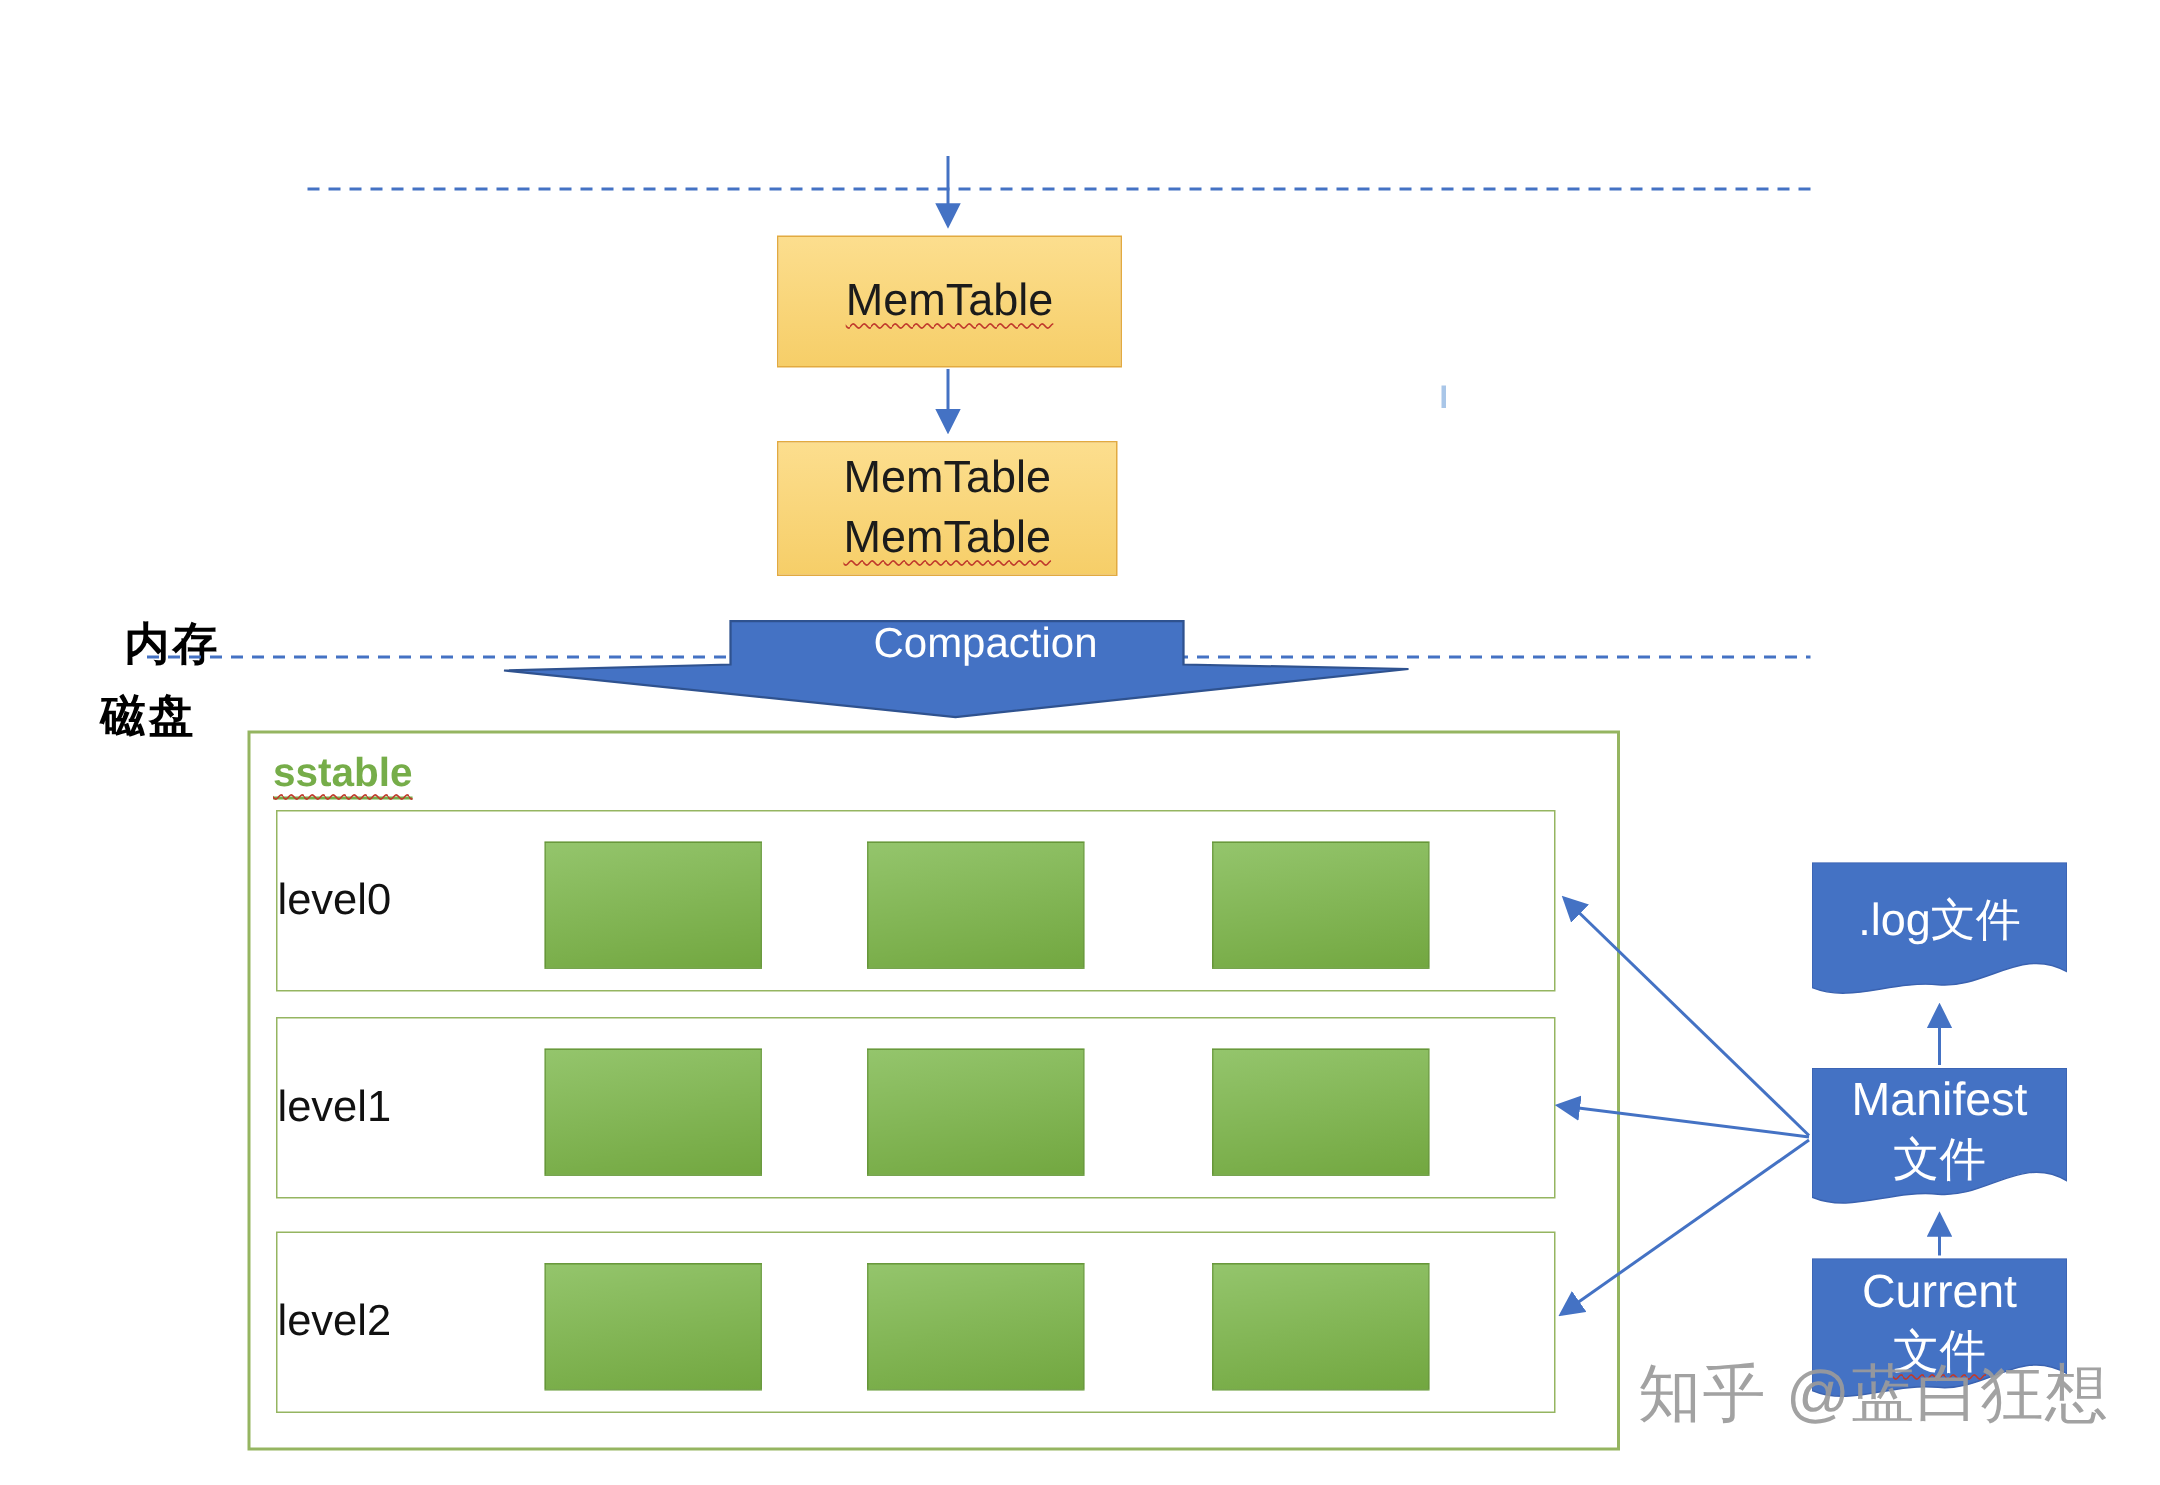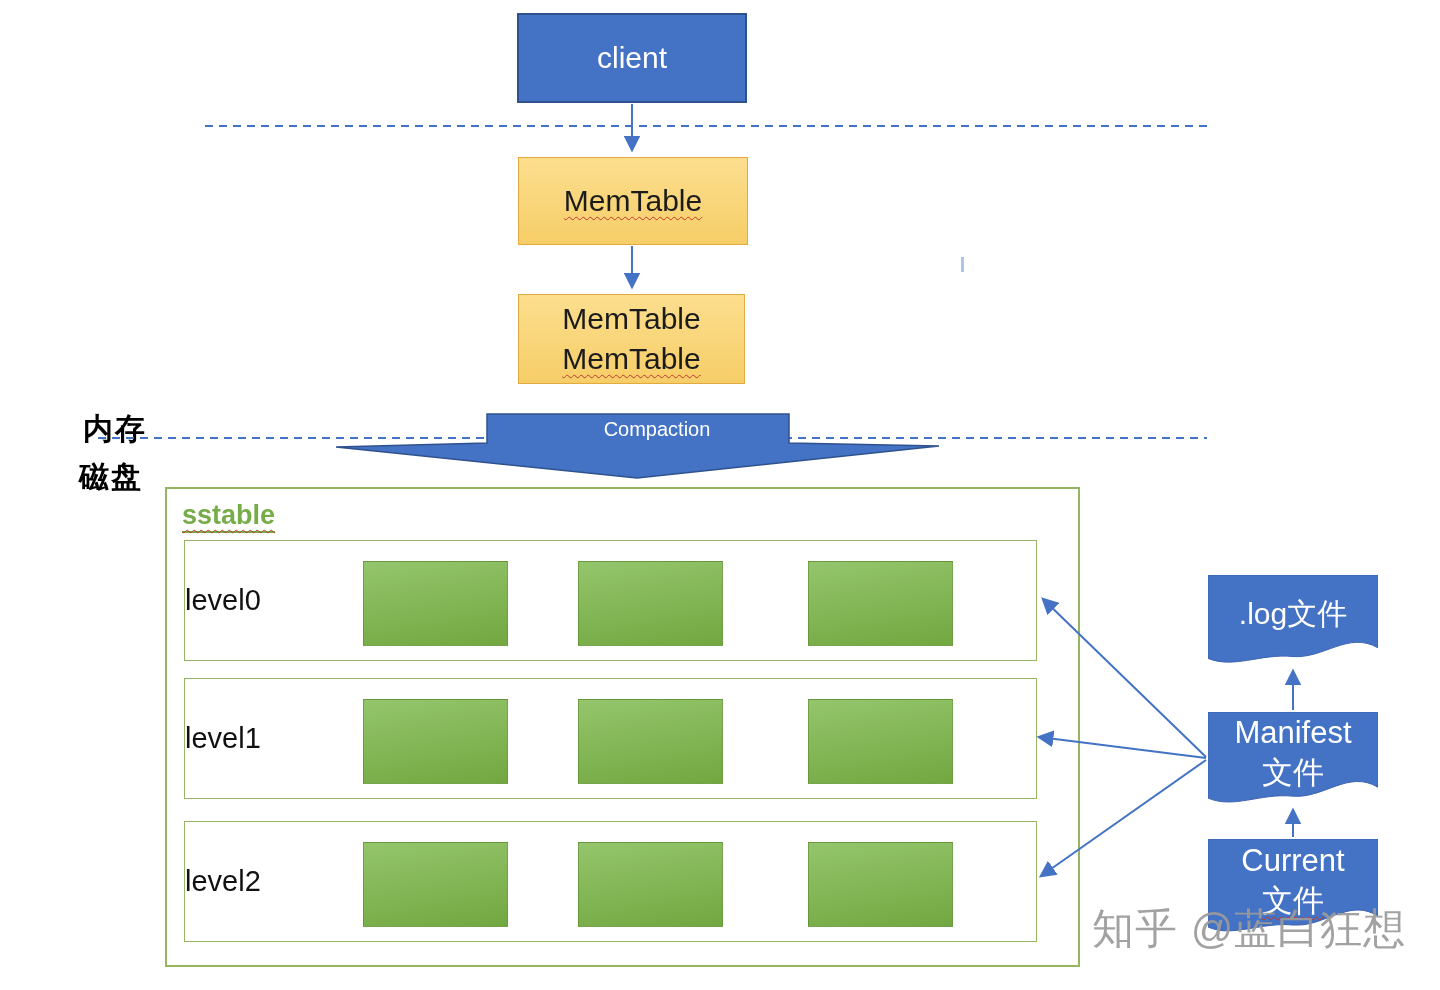--- a/index.html
+++ b/index.html
@@ -30,21 +30,21 @@
   }
 
   
   .zone-label{
     font-size:30px;font-weight:bold;color:#000;z-index:2;letter-spacing:2px;
   }
 
   
   .compaction-label{
     left:487px;top:412px;width:340px;height:34px;
-    color:#fff;font-size:20px;display:flex;align-items:center;justify-content:center;
+    color:#fff;font-size:28px;display:flex;align-items:center;justify-content:center;
     z-index:4;
   }
 
   
   .sstable-box{
     left:165px;top:487px;width:915px;height:480px;
     border:2px solid var(--green_border);box-sizing:border-box;z-index:2;background:transparent;
   }
   .sstable-title{
     left:15px;top:10px;font-size:27px;font-weight:bold;color:var(--green_text);
@@ -88,35 +88,32 @@
   .watermark{
     left:1092px;top:901px;font-size:42px;color:var(--watermark_gray);
     z-index:9;white-space:nowrap;letter-spacing:1px;opacity:.92;
   }
 </style>
 </head>
 <body>
 
 <div class="canvas">
 
-  <div class="abs box-blue t30" style="left:517px;top:13px;width:230px;height:90px;">
-    <span>client</span>
-  </div>
 
   <div class="abs box-gold t30" style="left:518px;top:157px;width:230px;height:88px;">
     <span class="wavy">MemTable</span>
   </div>
 
   <div class="abs box-gold t30" style="left:518px;top:294px;width:227px;height:90px;">
     <span>MemTable</span>
     <span class="wavy">MemTable</span>
   </div>
 
   <div class="abs zone-label" style="left:83px;top:372px;margin-top:37px;">内存</div>
-  <div class="abs zone-label" style="left:79px;top:457px;">磁盘</div>
+  <div class="abs zone-label" style="left:67px;top:457px;">磁盘</div>
 
   <div class="abs sstable-box">
     <div class="abs sstable-title wavy">sstable</div>
 
     <div class="abs level-row" style="top:51px;">
       <div class="abs level-label">level0</div>
       <span class="block" style="left:178px;"></span>
       <span class="block" style="left:393px;"></span>
       <span class="block" style="left:623px;"></span>
     </div>

